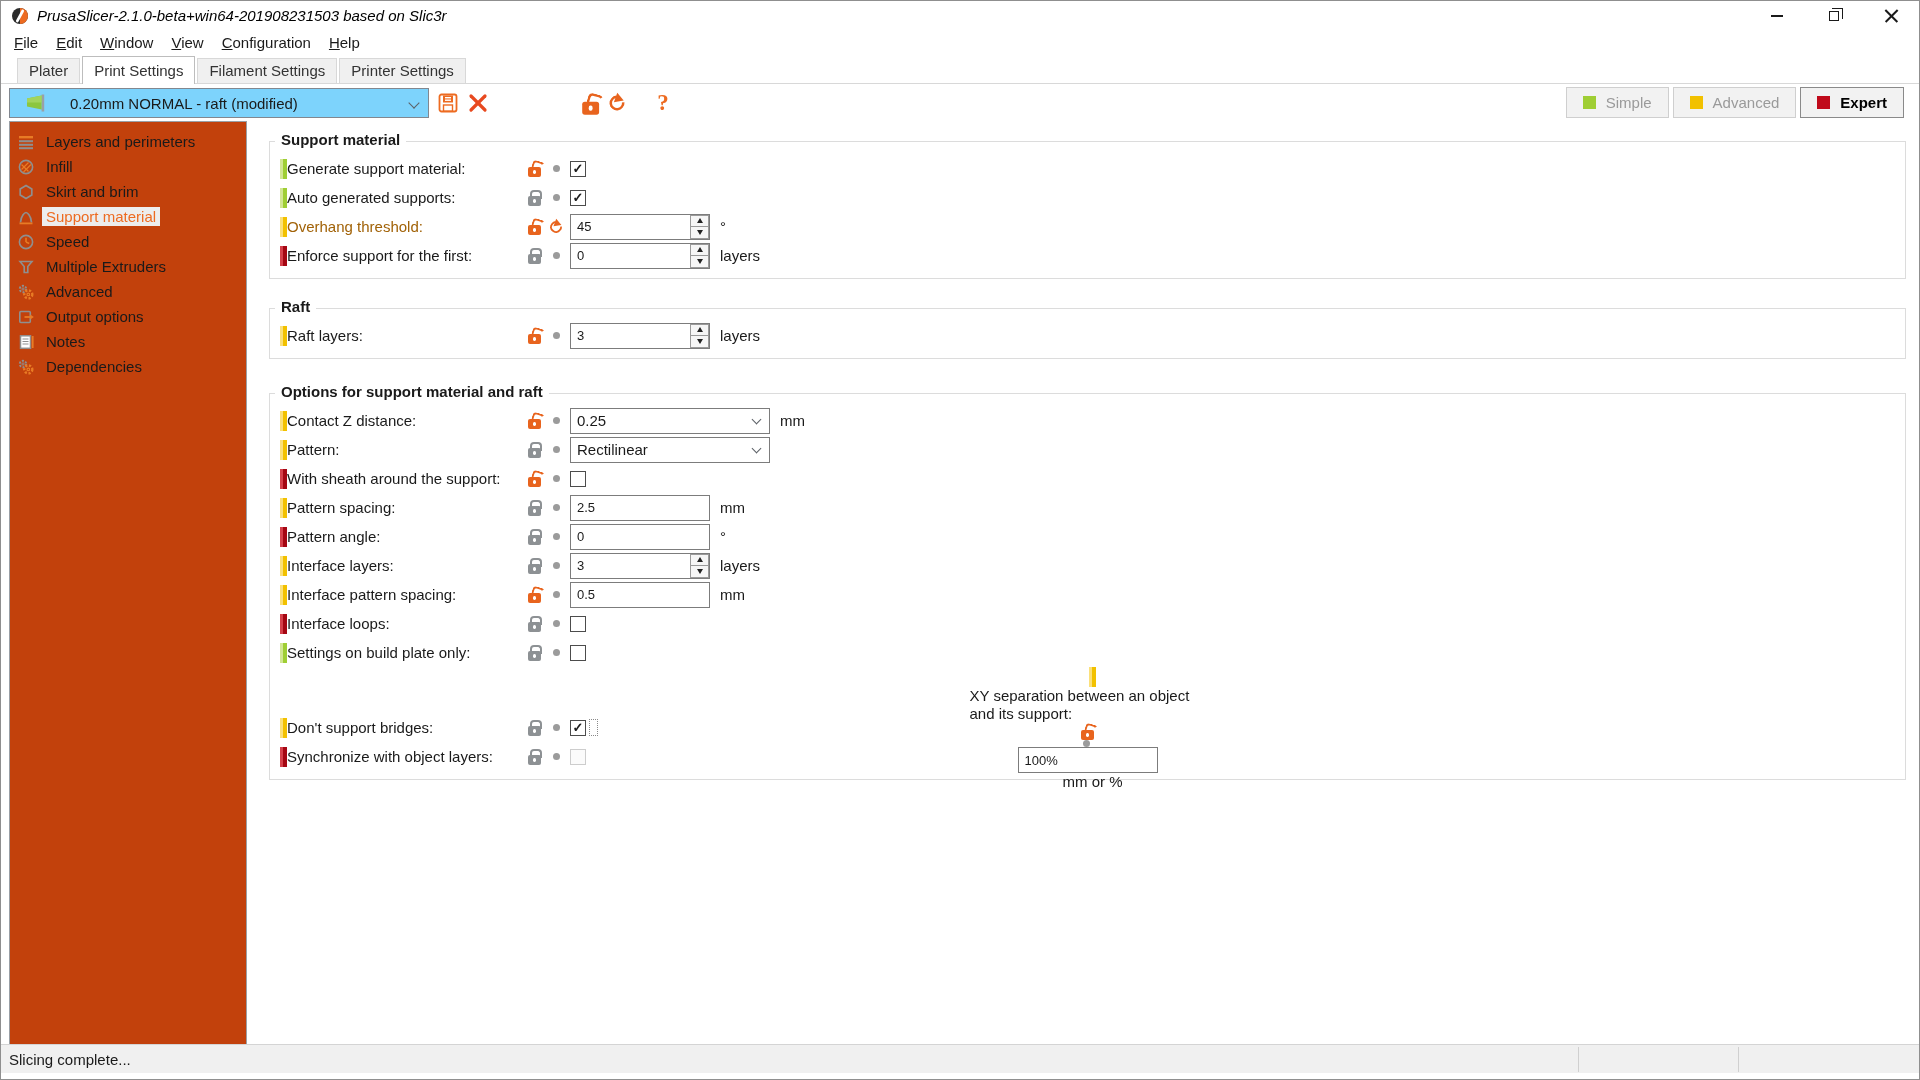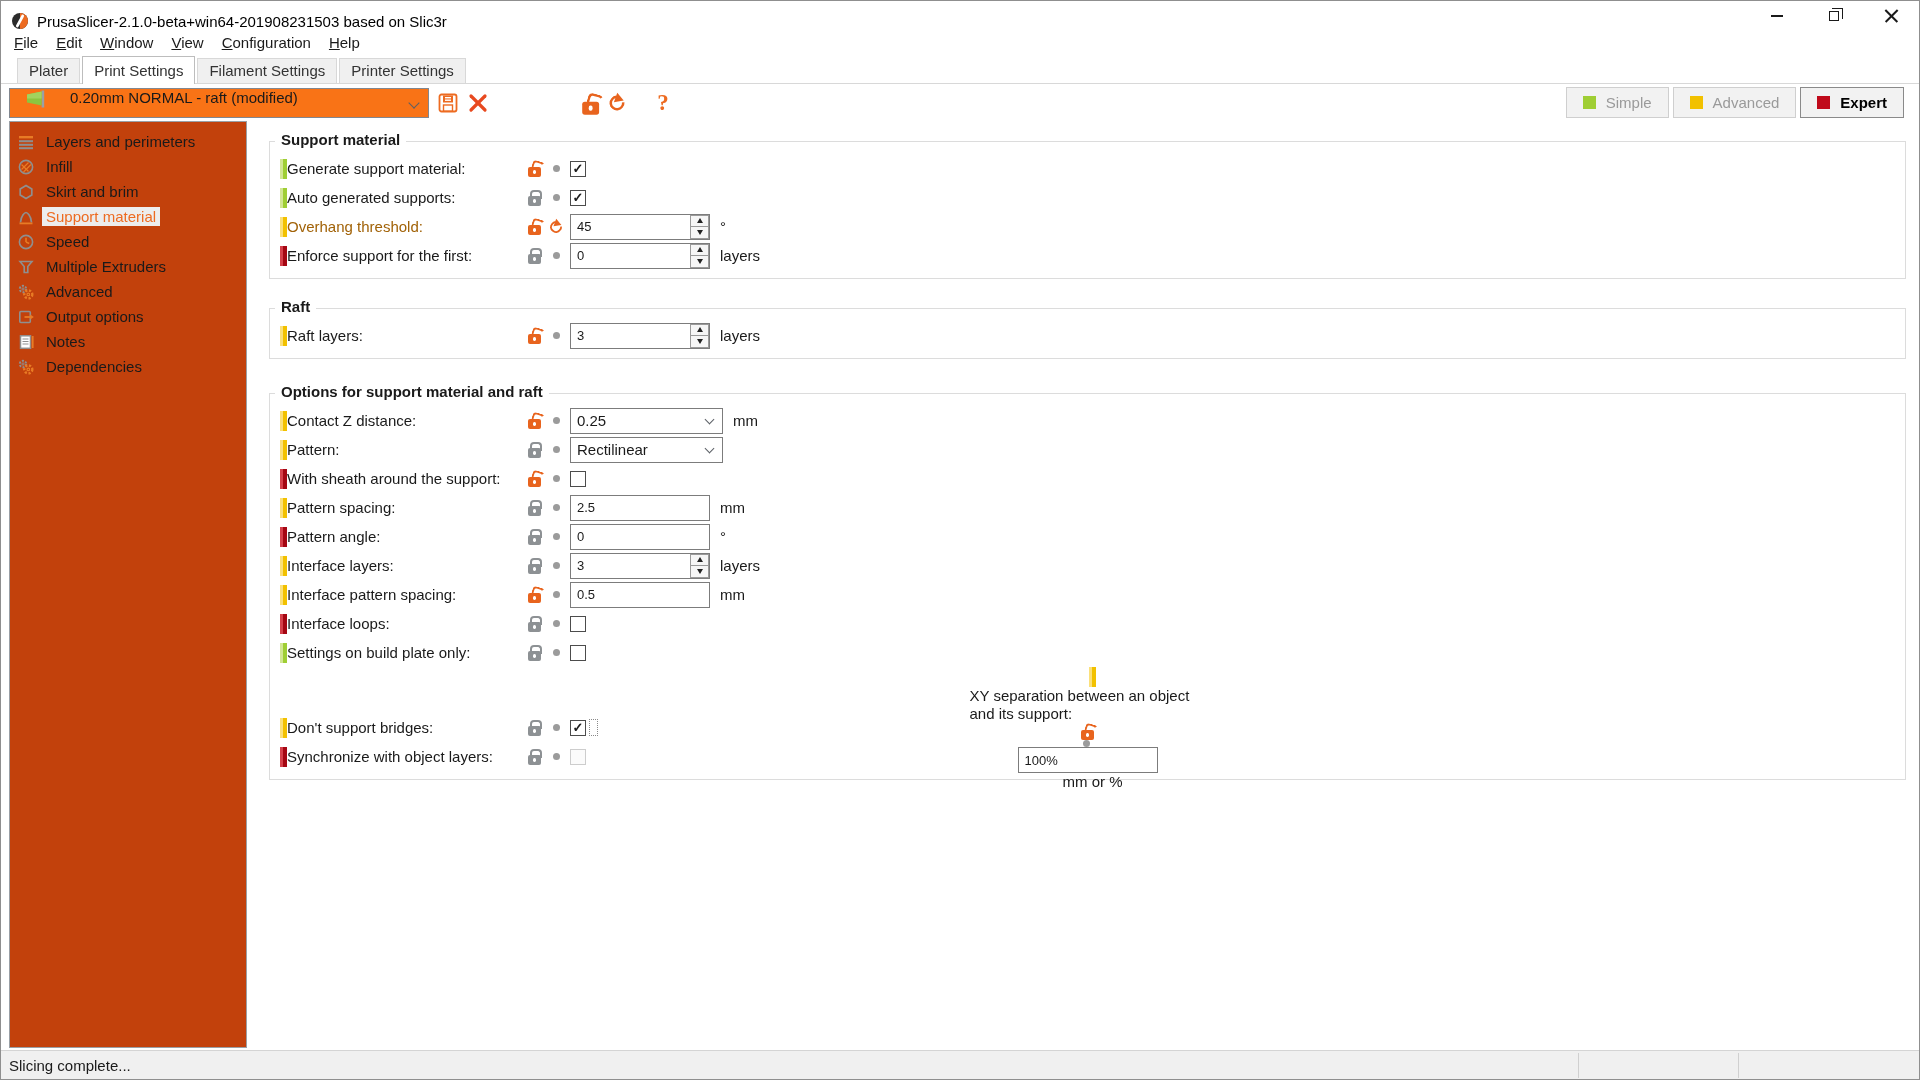--- a/index.html
+++ b/index.html
@@ -4,21 +4,21 @@
 <style>
   * { box-sizing: border-box; margin: 0; padding: 0; }
   html,body { width:1920px; height:1080px; }
   body {
     font-family: "Liberation Sans", sans-serif;
     font-size: 15px; color:#1a1a1a;
     background:#fff; position:relative; overflow:hidden;
     border:1px solid #8f8f8f;
   }
   
-  .titlebar { height:29px; display:flex; align-items:flex-end; padding-left:10px; position:relative; background:#fff; }
+  .titlebar { height:29px; display:flex; align-items:center; padding-left:10px; position:relative; background:#fff;font-style:italic; }
   .app-logo { width:18px; height:18px; margin-right:8px; }
   .title-text { font-size:15px; color:#000; }
   .win-controls { position:absolute; right:0; top:0; height:29px; display:flex; }
   .win-btn { width:57px; height:29px; display:flex; align-items:center; justify-content:center; }
   .glyph-min { width:12px; height:2px; background:#1a1a1a; }
   .glyph-restore { width:10px; height:10px; border:1.4px solid #1a1a1a; position:relative; background:#fff; }
   .glyph-restore::before { content:""; position:absolute; top:-4px; left:2px; width:10px; height:10px; border:1.4px solid #1a1a1a; border-bottom:none; border-left:none; }
   .glyph-close { width:14px; height:14px; position:relative; }
   .glyph-close::before, .glyph-close::after { content:""; position:absolute; left:-1px; top:6px; width:17px; height:1.6px; background:#1a1a1a; }
   .glyph-close::before { transform:rotate(45deg); }
@@ -26,21 +26,21 @@
   
   .menubar { height:26px; display:flex; align-items:center; padding-left:4px; background:#fff; }
   .menu-item { padding:0 9px; height:24px; line-height:24px; }
   .menu-item u { text-decoration:underline; }
   
   .tabbar { height:28px; display:flex; align-items:flex-end; background:#fff; border-bottom:1px solid #d8d8d8; padding-left:16px; }
   .tab { height:25px; line-height:24px; padding:0 11px; background:#f0f0f0; border:1px solid #d8d8d8; border-bottom:none; margin-right:2px; color:#333; }
   .tab.active { background:#fff; height:28px; line-height:27px; margin-bottom:-1px; border-color:#bdbdbd; }
   
   .toolbar { height:38px; position:relative; background:#fff; }
-  .preset-combo { position:absolute; left:8px; top:4px; width:420px; height:30px; border:1px solid #82878f; background:#f97316; display:flex; align-items:flex-start; padding:0 26px 0 14px; }
+  .preset-combo { position:absolute; left:8px; top:4px; width:420px; height:30px; border:1px solid #82878f; background:#7dd3fc; display:flex; align-items:center; padding:0 26px 0 14px; }
   .preset-combo svg { margin-right:22px; }
   .preset-chev { position:absolute; right:10px; top:10px; width:8px; height:8px; border-right:1.7px solid #5c6066; border-bottom:1.7px solid #5c6066; transform:rotate(45deg); }
   .tb-icon { position:absolute; top:5px; display:flex; align-items:center; justify-content:center; width:28px; height:28px; }
   .help-q { color:#ed6b21; font-size:23px; font-weight:bold; font-family:"Liberation Serif", serif; }
   
   .modes { position:absolute; right:15px; top:3px; display:flex; gap:4px; }
   .mode-btn { height:31px; display:flex; align-items:center; gap:10px; padding:0 16px; background:#f2f2f2; border:1px solid #cfcfcf; color:#9a9a9a; font-size:15px;text-align:right; }
   .mode-btn .mode-sq { width:13px; height:13px; }
   .sq-green { background:#9fce34; } .sq-yellow { background:#f2c100; } .sq-red { background:#c00a1b; }
   .mode-btn.active { color:#000; font-weight:bold; border-color:#8a8a8a; }
@@ -80,25 +80,25 @@
   .focusbox { width:9px; height:17px; border:1px dotted #8a8a8a; margin-left:3px; flex:none; }
   .textfield, .spininput { height:26px; border:1px solid #7c7c7c; padding:0 6px; font-size:13px; font-family:"Liberation Sans",sans-serif; color:#1a1a1a; background:#fff; }
   .textfield { width:140px; flex:none; }
   .spinfield { position:relative; width:140px; height:26px; flex:none; }
   .spininput { width:100%; height:100%; padding-right:24px; }
   .spinbtns { position:absolute; right:1px; top:1px; bottom:1px; width:19px; display:flex; flex-direction:column; }
   .spinup, .spindn { flex:1; border:1px solid #9a9a9a; background:#f6f6f6; display:flex; align-items:center; justify-content:center; }
   .spindn { margin-top:-1px; }
   .tri-up { width:0; height:0; border-left:3.5px solid transparent; border-right:3.5px solid transparent; border-bottom:5px solid #222; }
   .tri-dn { width:0; height:0; border-left:3.5px solid transparent; border-right:3.5px solid transparent; border-top:5px solid #222; }
-  .combo { width:153px; height:26px; border:1px solid #7c7c7c; background:#fff; display:flex; align-items:center; padding:0 24px 0 6px; position:relative; flex:none; }
+  .combo { width:200px; height:26px; border:1px solid #7c7c7c; background:#fff; display:flex; align-items:center; padding:0 24px 0 6px; position:relative; flex:none; }
   .combo .chev { position:absolute; right:9px; top:7px; width:7px; height:7px; border-right:1.6px solid #5c6066; border-bottom:1.6px solid #5c6066; transform:rotate(45deg); }
   .unit { margin-left:10px; white-space:nowrap; }
   
-  .statusbar { position:absolute; left:0; right:0; bottom:0; height:29px; background:#f0f0f0; border-top:1px solid #d4d4d4; display:flex; align-items:center; padding-left:8px; }
+  .statusbar { position:absolute; left:0; right:0; bottom:6px; height:29px; background:#f0f0f0; border-top:1px solid #d4d4d4; display:flex; align-items:center; padding-left:8px; }
   .sb-sep { position:absolute; top:2px; bottom:1px; width:1px; background:#d0d0d0; }
 </style>
 </head>
 <body>
 
 <div class="titlebar">
   <svg class="app-logo" viewBox="0 0 18 18">
     <circle cx="9" cy="9" r="8" fill="#2b2b2b"></circle>
     <path d="M9 1 A8 8 0 0 1 9 17 Z" fill="#ed6b21"></path>
     <rect x="7.6" y="2" width="2.8" height="14" rx="1.4" fill="#fff" transform="rotate(28 9 9)"></rect>

